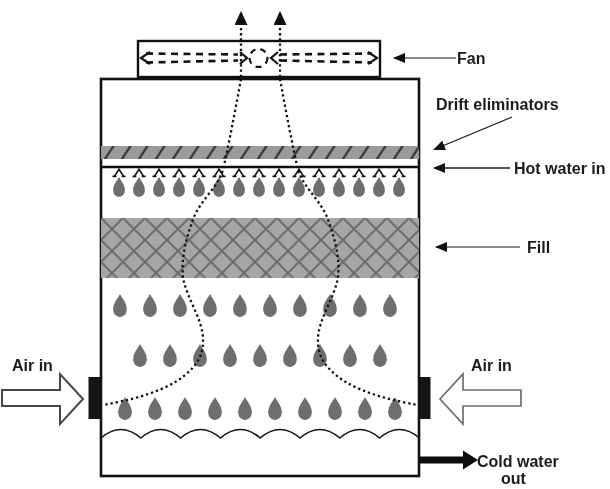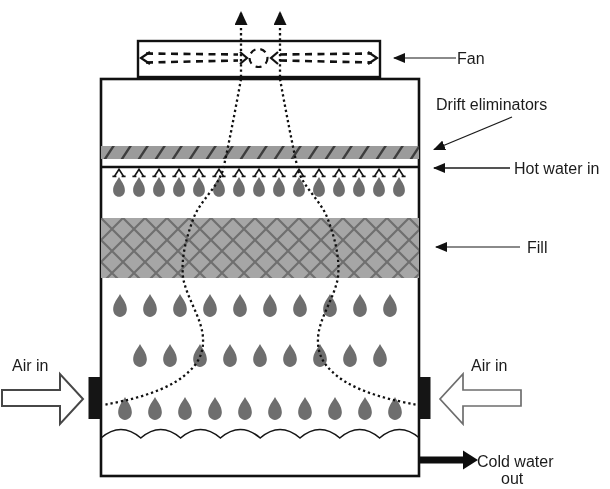--- a/index.html
+++ b/index.html
@@ -1,17 +1,17 @@
 <!DOCTYPE html>
 <html><head>
 <meta charset="utf-8">
 <style>
   html,body{margin:0;padding:0;background:#ffffff;}
   body{width:610px;height:489px;overflow:hidden;font-family:"Liberation Sans",sans-serif;}
-  .stage{position:relative;width:610px;height:389px;}
+  .stage{position:relative;width:610px;height:389px;font-weight:bold;}
   svg{display:block;}
   .lbl{font-family:"Liberation Sans",sans-serif;font-size:16px;fill:#1b1b1b;}
 </style>
 </head>
 <body>
 
 <div class="stage">
 <svg viewBox="0 0 610 489" width="610" height="489" xmlns="http://www.w3.org/2000/svg">
   <defs>
     <marker id="arrSm" markerUnits="userSpaceOnUse" markerWidth="12" markerHeight="10" refX="11" refY="5" orient="auto">

